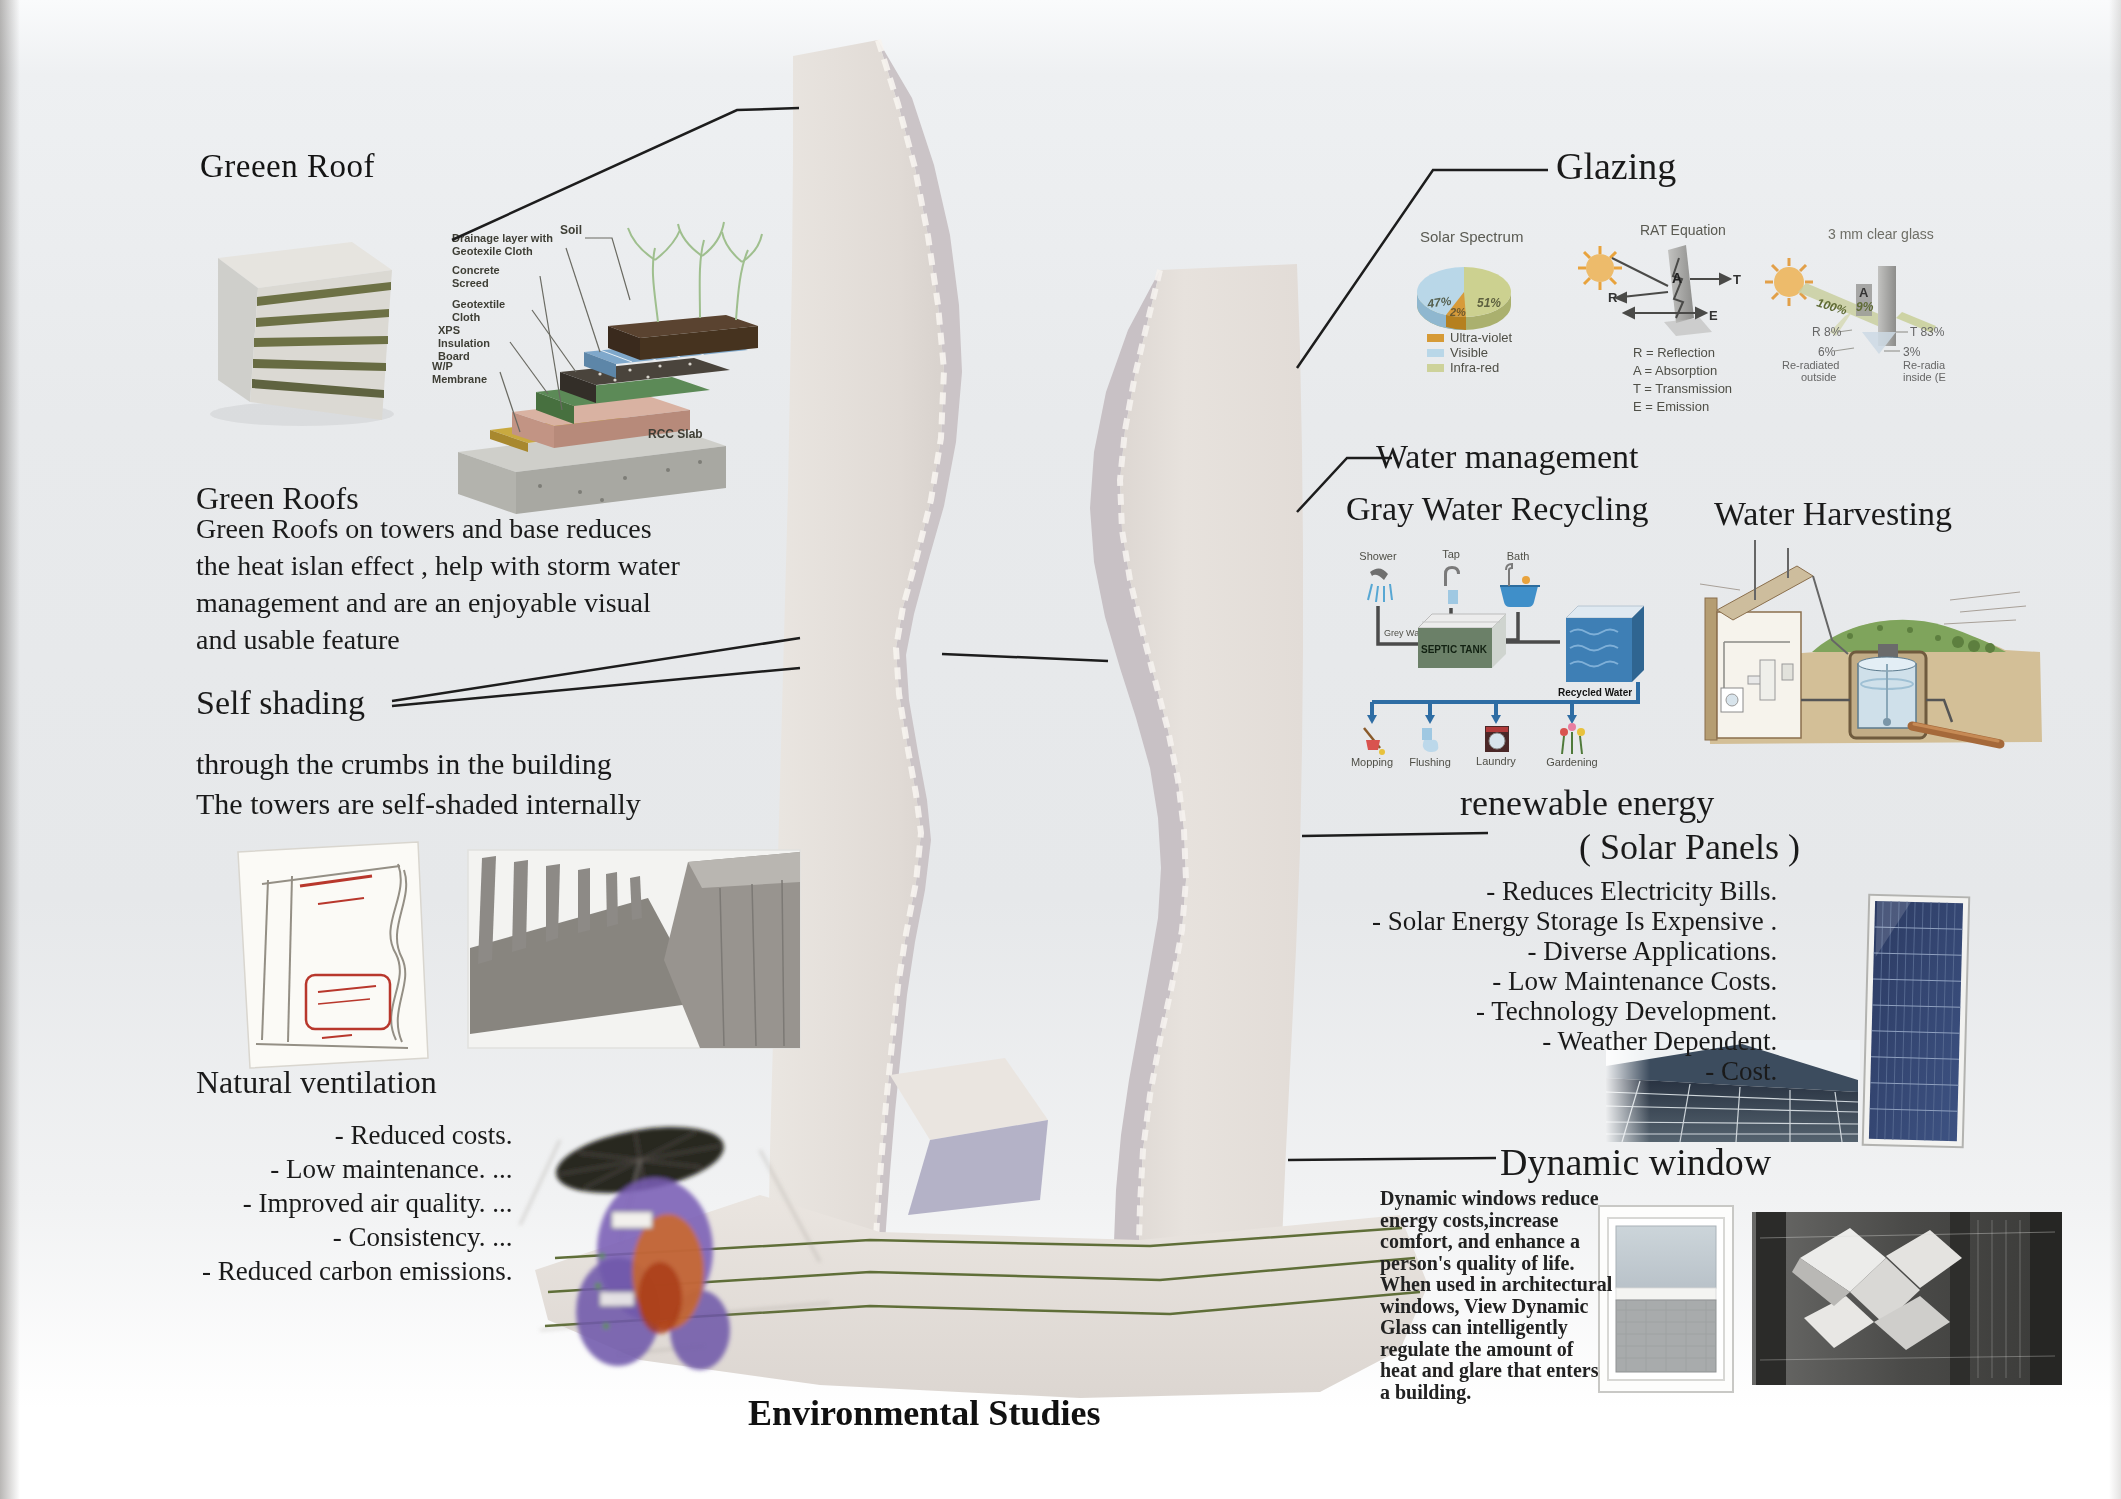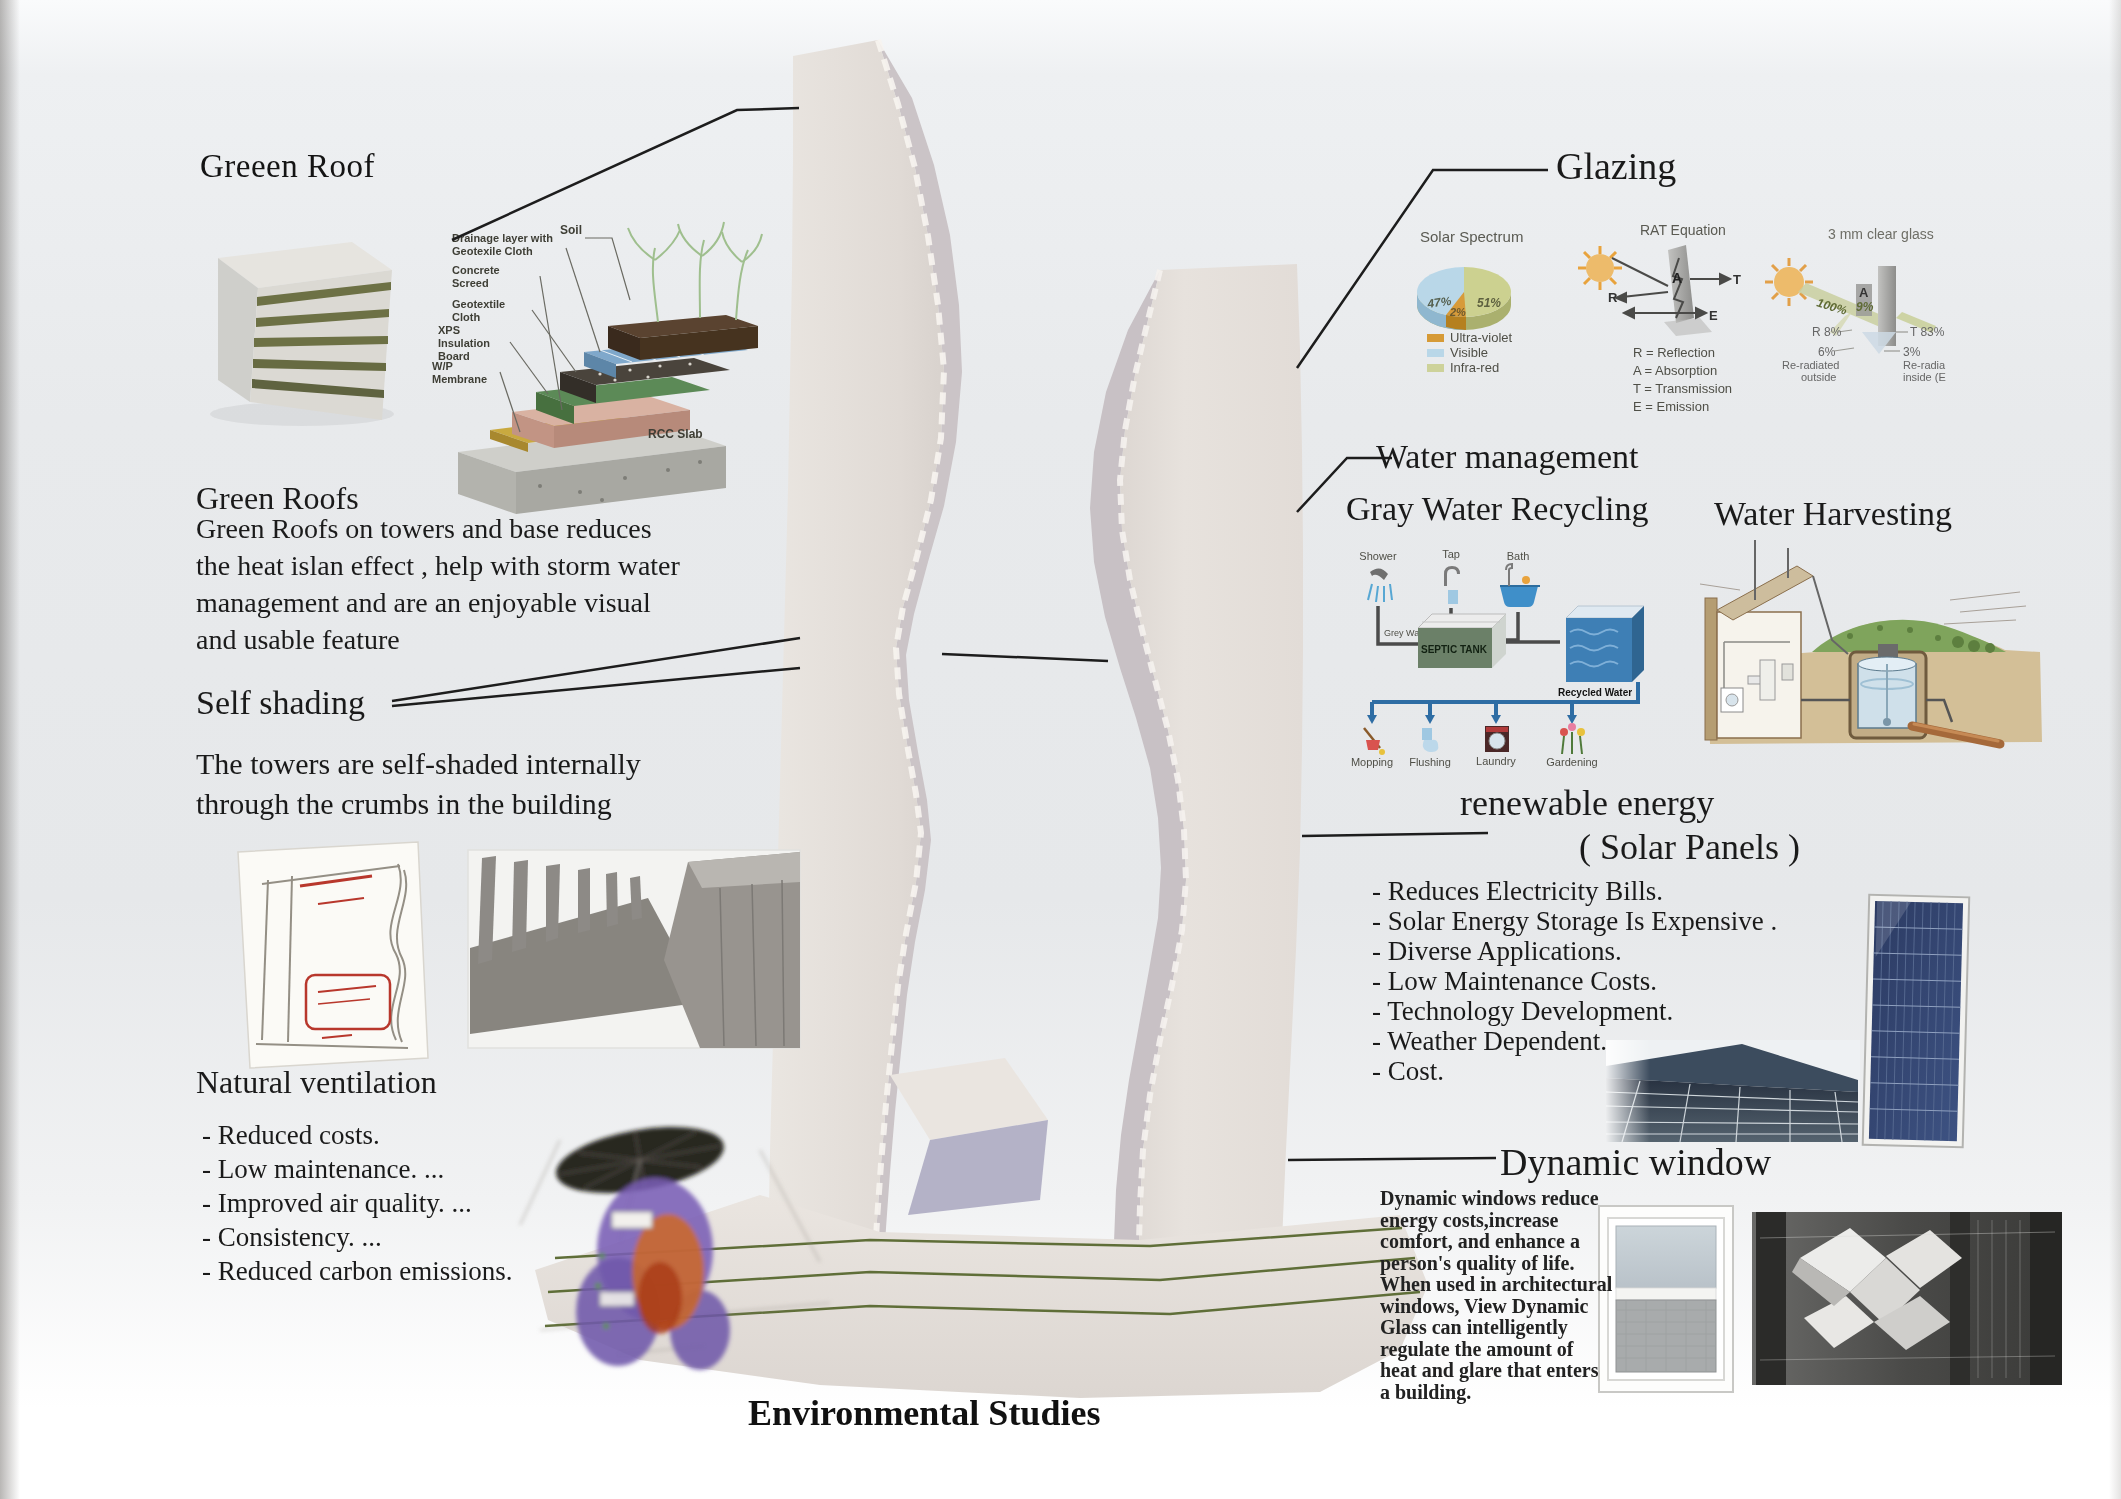--- a/index.html
+++ b/index.html
@@ -10,21 +10,21 @@
   }
   #board::before{content:"";position:absolute;left:0;top:0;width:20px;height:100%;
     background:linear-gradient(90deg,rgba(70,65,60,.38),rgba(70,65,60,0));z-index:50;}
   #board::after{content:"";position:absolute;right:0;top:0;width:12px;height:100%;
     background:linear-gradient(270deg,rgba(120,115,110,.20),rgba(120,115,110,0));z-index:50;}
   .abs{position:absolute;}
   .sans{font-family:"Liberation Sans",sans-serif;}
   .h1{font-size:34px;color:#141414;letter-spacing:.5px;}
   .smallcap{font-size:15px;color:#5a5a52;font-family:"Liberation Sans",sans-serif;}
   .bodytext{font-size:28px;line-height:37px;color:#1b1b1b;}
-  .bullets div{white-space:nowrap;}
+  .bullets div{white-space:nowrap;text-align:right;}
   .svgsmall{font-family:"Liberation Sans",sans-serif;font-weight:bold;fill:#3e3e35;}
   .svglegend{font-family:"Liberation Sans",sans-serif;fill:#4f4f47;}
   svg{display:block;}
   #scene{position:absolute;left:0;top:0;z-index:5;}
   .txt{z-index:10;}
 </style>
 </head>
 <body>
 
 <div id="board">
@@ -615,22 +615,22 @@
   <div class="abs txt" style="left:196px;top:480px;font-size:32px;">Green Roofs</div>
   <div class="abs txt bodytext" style="left:196px;top:510px;">
     <div>Green Roofs on towers and base reduces</div>
     <div>the heat islan effect , help with storm water</div>
     <div>management and are an enjoyable visual</div>
     <div>and usable feature</div>
   </div>
 
   <div class="abs txt" style="left:196px;top:684px;font-size:34px;">Self shading</div>
   <div class="abs txt" style="left:196px;top:744px;font-size:30px;line-height:40px;">
+    <div>through the crumbs in the building</div>
     <div>The towers are self-shaded internally</div>
-    <div>through the crumbs in the building</div>
   </div>
 
   <div class="abs txt" style="left:196px;top:1064px;font-size:32px;">Natural ventilation</div>
   <div class="abs txt bullets" style="left:202px;top:1118px;font-size:27px;line-height:34px;">
     <div>- Reduced costs.</div>
     <div>- Low maintenance. ...</div>
     <div>- Improved air quality. ...</div>
     <div>- Consistency. ...</div>
     <div>- Reduced carbon emissions.</div>
   </div>

